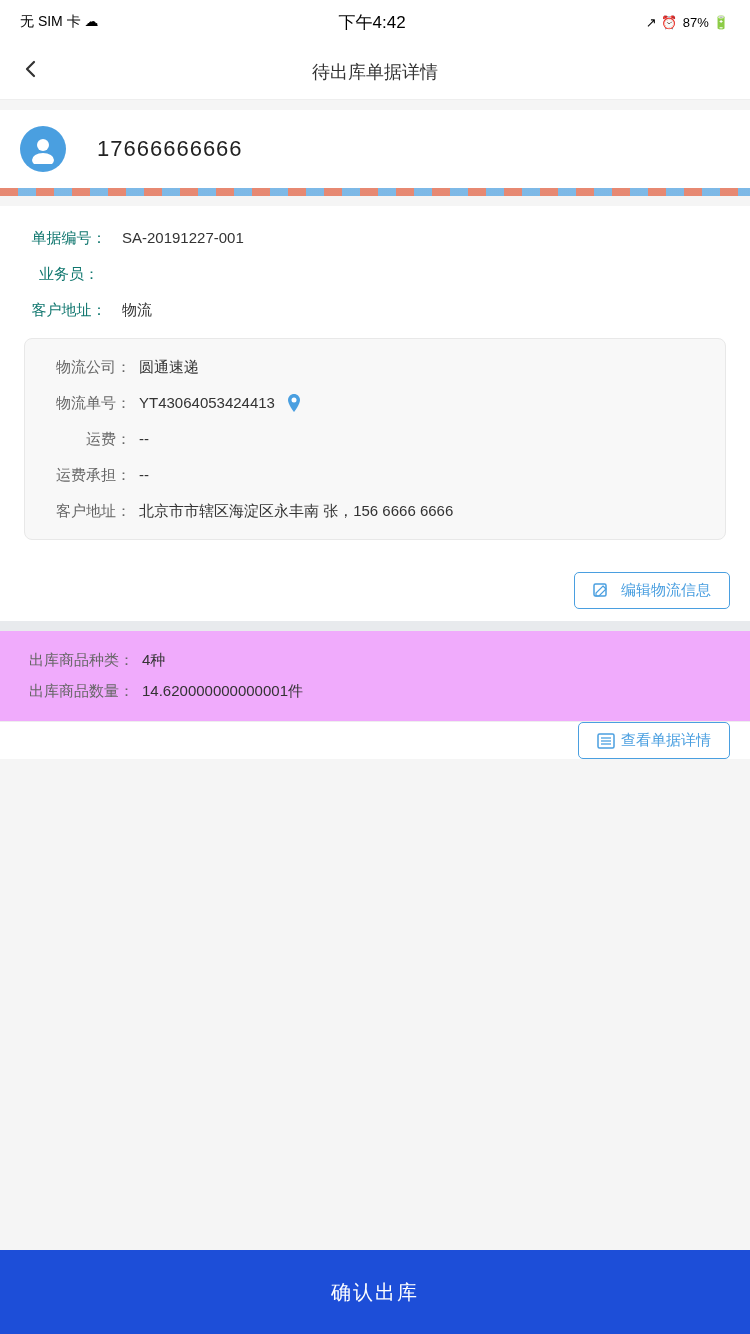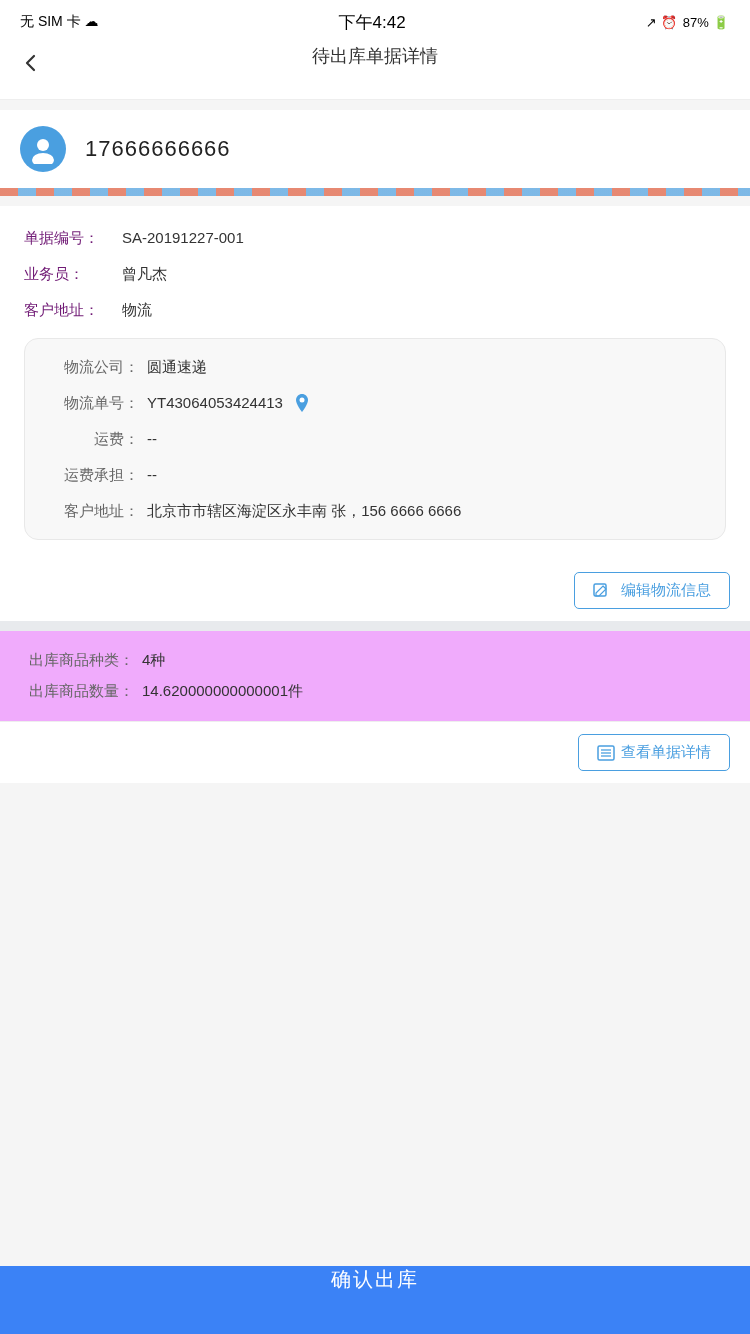--- a/index.html
+++ b/index.html
@@ -26,20 +26,21 @@
     }
     .status-left { font-size: 14px; color: #000; display: flex; align-items: center; gap: 6px; }
     .status-center { font-size: 17px; font-weight: 500; color: #000; }
     .status-right { display: flex; align-items: center; gap: 5px; font-size: 13px; }
 
     
     .nav-bar {
       background: #fff;
       height: 56px;
       display: flex;
+      align-items: center;
       padding: 0 20px;
       border-bottom: 1px solid #eee;
       position: relative;
     }
     .nav-back {
       font-size: 24px;
       color: #333;
       cursor: pointer;
       padding: 8px;
       margin-left: -8px;
@@ -52,21 +53,21 @@
       font-weight: 500;
       color: #333;
     }
 
     
     .customer-header {
       background: #fff;
       padding: 16px 20px;
       display: flex;
       align-items: center;
-      gap: 19px;
+      gap: 31px;
       margin-top: 10px;
     }
     .customer-avatar {
       width: 46px;
       height: 46px;
       border-radius: 50%;
       background: #4a9fe0;
       display: flex;
       align-items: center;
       justify-content: center;
@@ -100,38 +101,38 @@
     .info-row {
       display: flex;
       align-items: flex-start;
       margin-bottom: 12px;
       font-size: 15px;
       color: #333;
       line-height: 1.6;
     }
     .info-row:last-child { margin-bottom: 0; }
     .info-label {
-      color: #701a75;
+      color: #0f766e;
       min-width: 90px;
-      text-align: left;
+      text-align: center;
       flex-shrink: 0;
     }
     .info-value {
       color: #333;
       flex: 1;
       padding-left: 8px;
     }
 
     
     .logistics-card {
       background: #f8f8f8;
       border: 1px solid #e8e8e8;
-      border-radius: 14px;
+      border-radius: 8px;
       margin: 16px 0 0 0;
-      padding: 16px 24px;
+      padding: 16px 16px;
     }
     .logistics-row {
       display: flex;
       align-items: flex-start;
       margin-bottom: 12px;
       font-size: 15px;
       line-height: 1.6;
     }
     .logistics-row:last-child { margin-bottom: 0; }
     .logistics-label {
@@ -202,21 +203,21 @@
     }
     .goods-value {
       color: #333;
       padding-left: 8px;
       text-align: right;
     }
 
     
     .view-btn-container {
       background: #fff;
-      padding: 12px 20px;
+      padding: 0 20px;
       display: flex;
       justify-content: flex-end;
       border-top: 1px solid #eee;
     }
     .view-btn {
       border: 1.5px solid #4a9fe0;
       border-radius: 5px;
       padding: 8px 18px;
       color: #4a9fe0;
       font-size: 15px;
@@ -226,23 +227,24 @@
       cursor: pointer;
       background: #fff;
     }
 
     
     .bottom-bar {
       position: fixed;
       bottom: 0;
       left: 0;
       width: 750px;
-      background: #3b82f6;
-      height: 68px;
-      display: flex;
+      background: #1d4ed8;
+      height: 84px;
+      display: flex;
+      align-items: center;
       justify-content: center;
       cursor: pointer;
     }
     .confirm-btn-text {
       color: #fff;
       font-size: 20px;
       font-weight: 500;
       letter-spacing: 2px;
     }
 
@@ -288,21 +290,20 @@
 
 <div class="dashed-border"></div>
 
 <div class="info-section">
   <div class="info-row">
     <span class="info-label">单据编号：</span>
     <span class="info-value">SA-20191227-001</span>
   </div>
   <div class="info-row">
     <span class="info-label">业务员：</span>
-    <span class="info-value">曾凡杰</span>
   </div>
   <div class="info-row">
     <span class="info-label">客户地址：</span>
     <span class="info-value">物流</span>
   </div>
 
   <div class="logistics-card">
     <div class="logistics-row">
       <span class="logistics-label">物流公司：</span>
       <span class="logistics-value">圆通速递</span>

